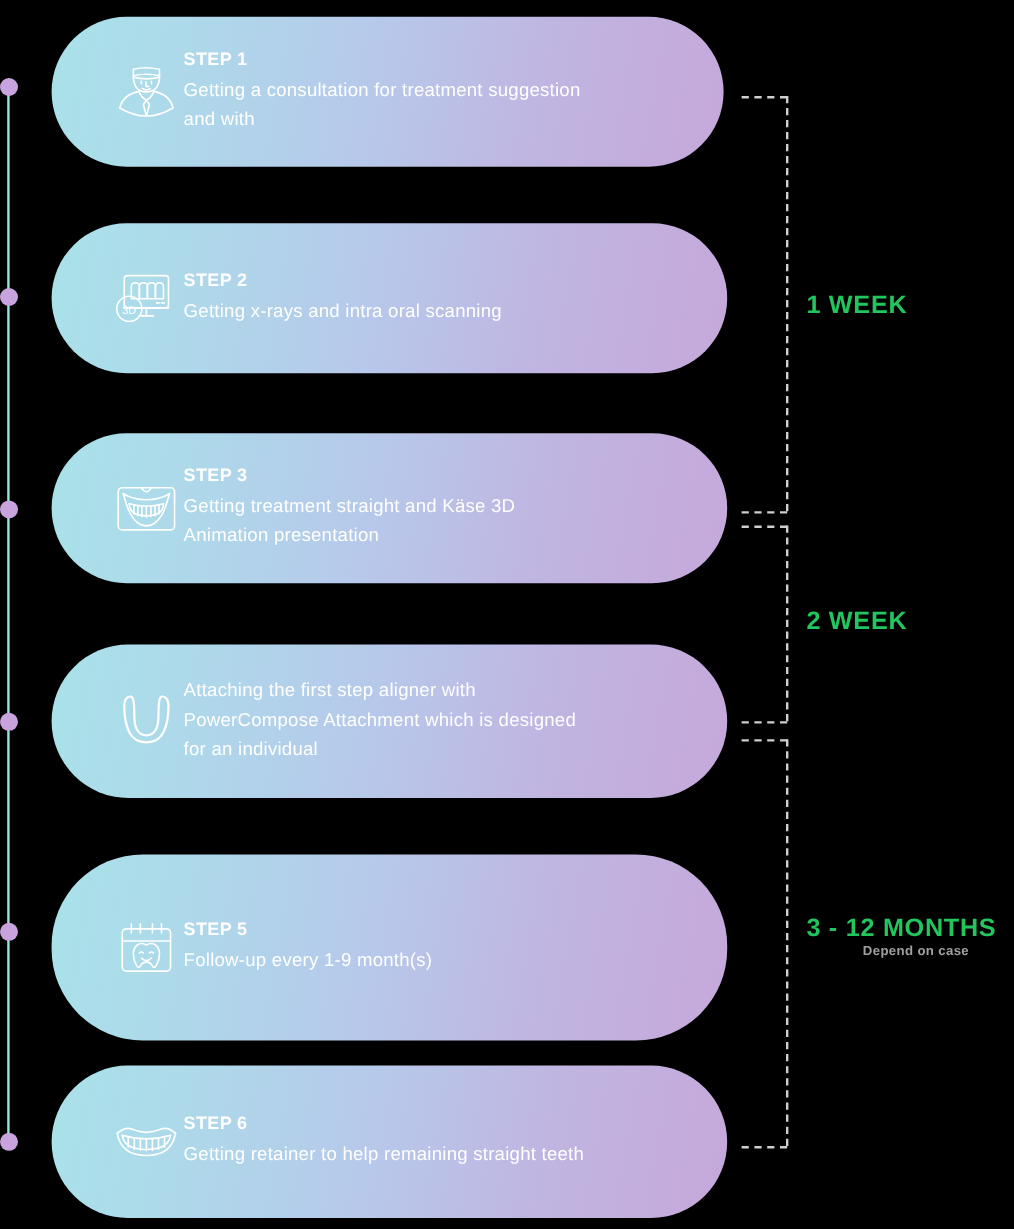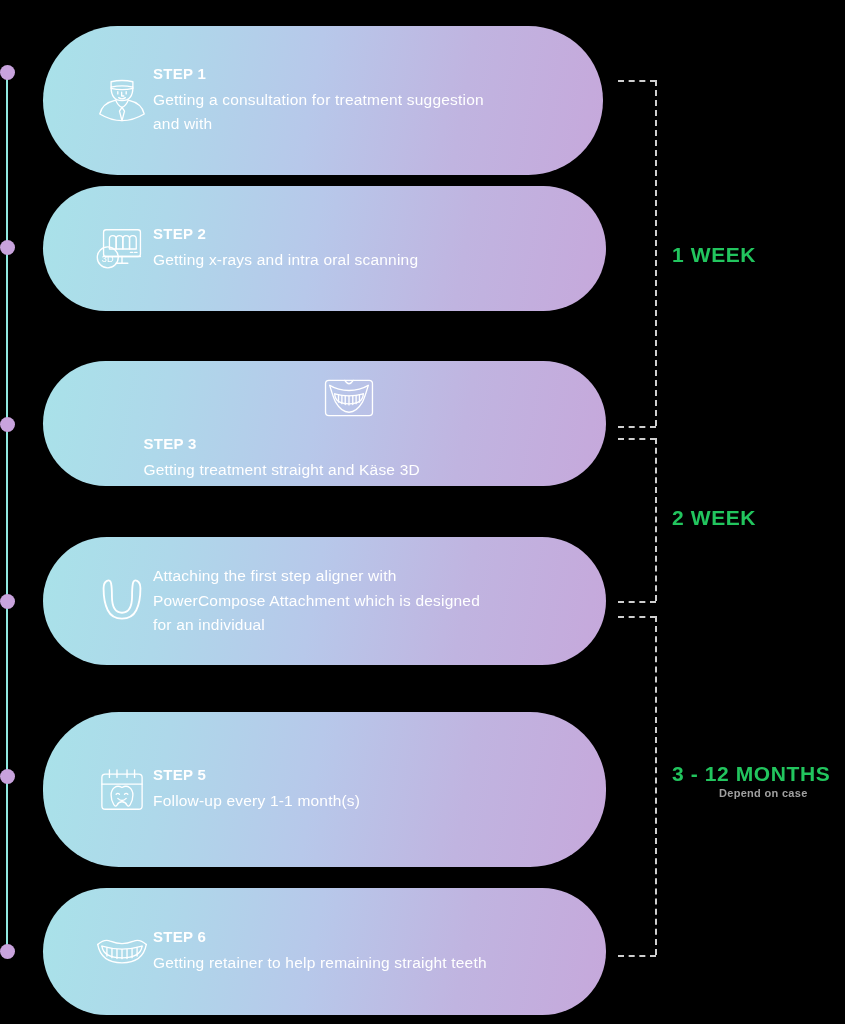--- a/index.html
+++ b/index.html
@@ -108,21 +108,21 @@
 <div id="timeline-dots">
     <div class="timeline-dot" style="top: 65px;"></div>
     <div class="timeline-dot" style="top: 240px;"></div>
     <div class="timeline-dot" style="top: 417px;"></div>
     <div class="timeline-dot" style="top: 594px;"></div>
     <div class="timeline-dot" style="top: 769px;"></div>
     <div class="timeline-dot" style="top: 944px;"></div>
   </div>
 
 <div id="steps-container">
-    <div class="step-pill" style="top: 26px; height: 149px; width: 560px;">
+    <div class="step-pill" style="top: 14px; height: 125px; width: 560px;">
       <div class="pill-icon">
     <svg width="74" height="74" viewBox="0 0 74 74" fill="none" stroke="#ffffff" stroke-width="1.6" stroke-linecap="round" stroke-linejoin="round">
       <path d="M24 20.5 q13 -3 26 0 v-6.5 q-13 -3 -26 0 z"></path>
       <path d="M24 20.5 q0 16 13 16 q13 0 13 -16"></path>
       <path d="M24 22 q13 3 26 0"></path>
       <path d="M32 26 v2.5"></path>
           <path d="M42 26 v2.5"></path>
       <path d="M36.6 26.5 v4.5 h2.6"></path>
       <path d="M33 33 q4 3 8 0"></path>
       <path d="M29.5 36 q-16 3.5 -19 16.5 q13.5 8 26.5 8 q13 0 26.5 -8 q-3 -13 -19 -16.5"></path>
@@ -150,21 +150,21 @@
           <path d="M52 41 h3"></path>
       <circle cx="20" cy="47" r="12.5"></circle>
       <text x="20" y="52" font-family="Liberation Sans, sans-serif" font-size="11" fill="#ffffff" stroke="none" text-anchor="middle">3D</text>
     </svg>
       </div>
       <div class="pill-text">
         <div class="step-label">STEP 2</div>
         <div class="step-desc">Getting x-rays and intra oral scanning</div>
       </div>
     </div>
-    <div class="step-pill" style="top: 361px; height: 125px; width: 563px; flex-direction: column;">
+    <div class="step-pill" style="top: 361px; height: 125px; width: 563px;">
       <div class="pill-icon">
     <svg width="74" height="74" viewBox="0 0 74 74" fill="none" stroke="#ffffff" stroke-width="1.6" stroke-linecap="round" stroke-linejoin="round">
       <rect x="9" y="16" width="56" height="42" rx="4"></rect>
       <path d="M32 16 q5 8 10 0"></path>
       <path d="M14 22 q4 14 7 20 q7 12 16 12 q9 0 16 -12 q3 -6 7 -20"></path>
       <path d="M20 32 q17 5 34 0"></path>
       <path d="M20 32 q0 12 17 12 q17 0 17 -12"></path>
       <path d="M24.5 33 v9"></path>
           <path d="M28.5 33.8 v10"></path>
           <path d="M32.5 34.3 v10.6"></path>
@@ -203,21 +203,21 @@
           <path d="M52 13 v9"></path>
       <path d="M37 34 q-5 -3 -9 0 q-4 3 -4 9 q0 6 3 11 q2 4 4 1 q2 -4 6 -4 q4 0 6 4
                q2 3 4 -1 q3 -5 3 -11 q0 -6 -4 -9 q-4 -3 -9 0"></path>
       <path d="M30 42 q2 -2 4 0"></path>
       <path d="M40 42 q2 -2 4 0"></path>
       <path d="M32 47 q5 5 10 0"></path>
     </svg>
       </div>
       <div class="pill-text">
         <div class="step-label">STEP 5</div>
-        <div class="step-desc">Follow-up every 1-1 month(s)</div>
+        <div class="step-desc">Follow-up every 1-9 month(s)</div>
       </div>
     </div>
     <div class="step-pill" style="top: 888px; height: 127px; width: 563px;">
       <div class="pill-icon">
     <svg width="74" height="74" viewBox="0 0 74 74" fill="none" stroke="#ffffff" stroke-width="1.6" stroke-linecap="round" stroke-linejoin="round">
       <path d="M8 28 q8 -7 15 -4 q8 3 14 3 q6 0 14 -3 q7 -3 15 4"></path>
       <path d="M8 28 q4 22 29 22 q25 0 29 -22"></path>
       <path d="M13 30 q24 7 48 0"></path>
       <path d="M13 30 q2 14 24 14 q22 0 24 -14"></path>
       <path d="M19 31.8 v10"></path>

